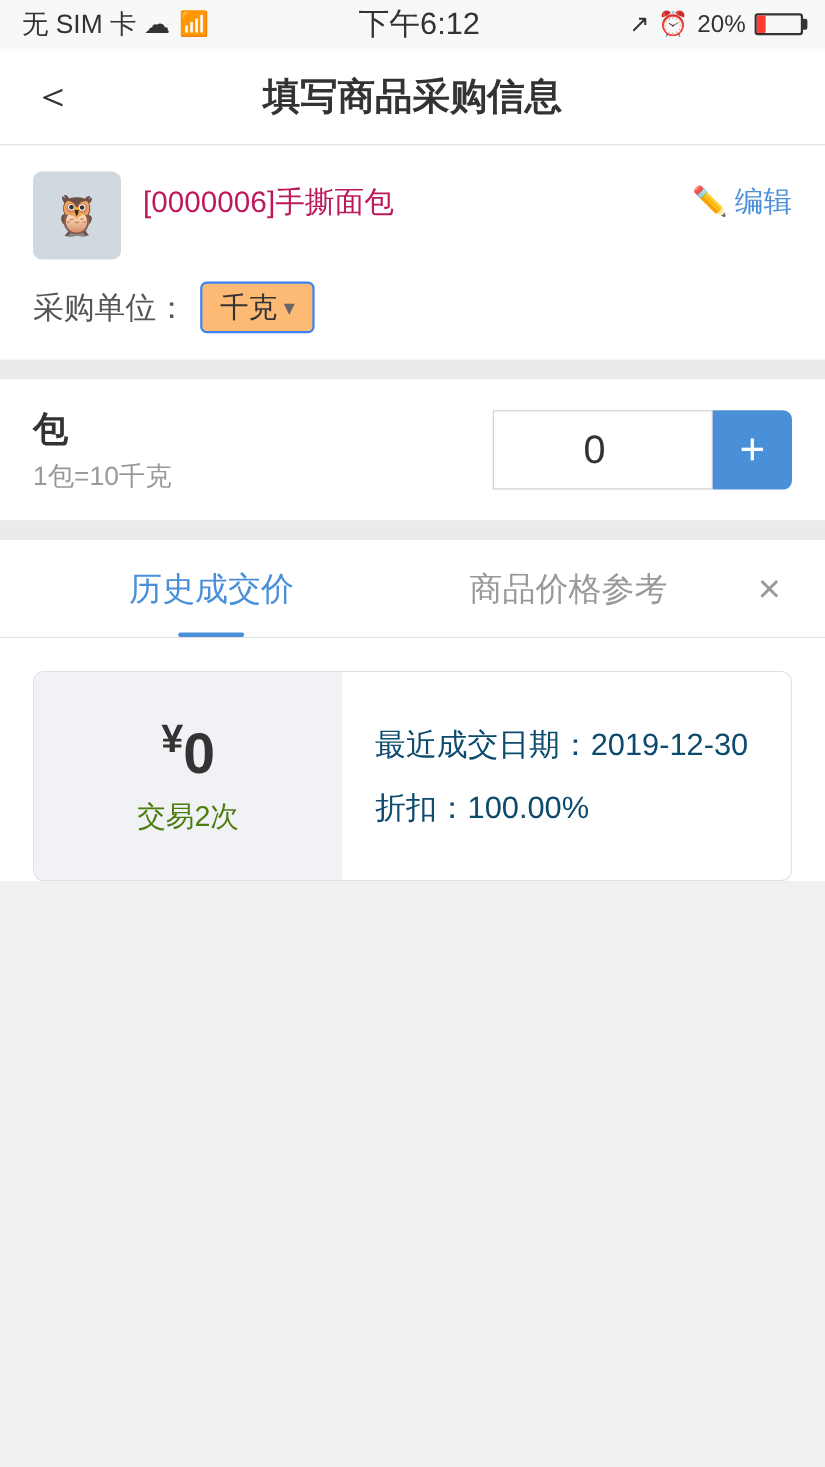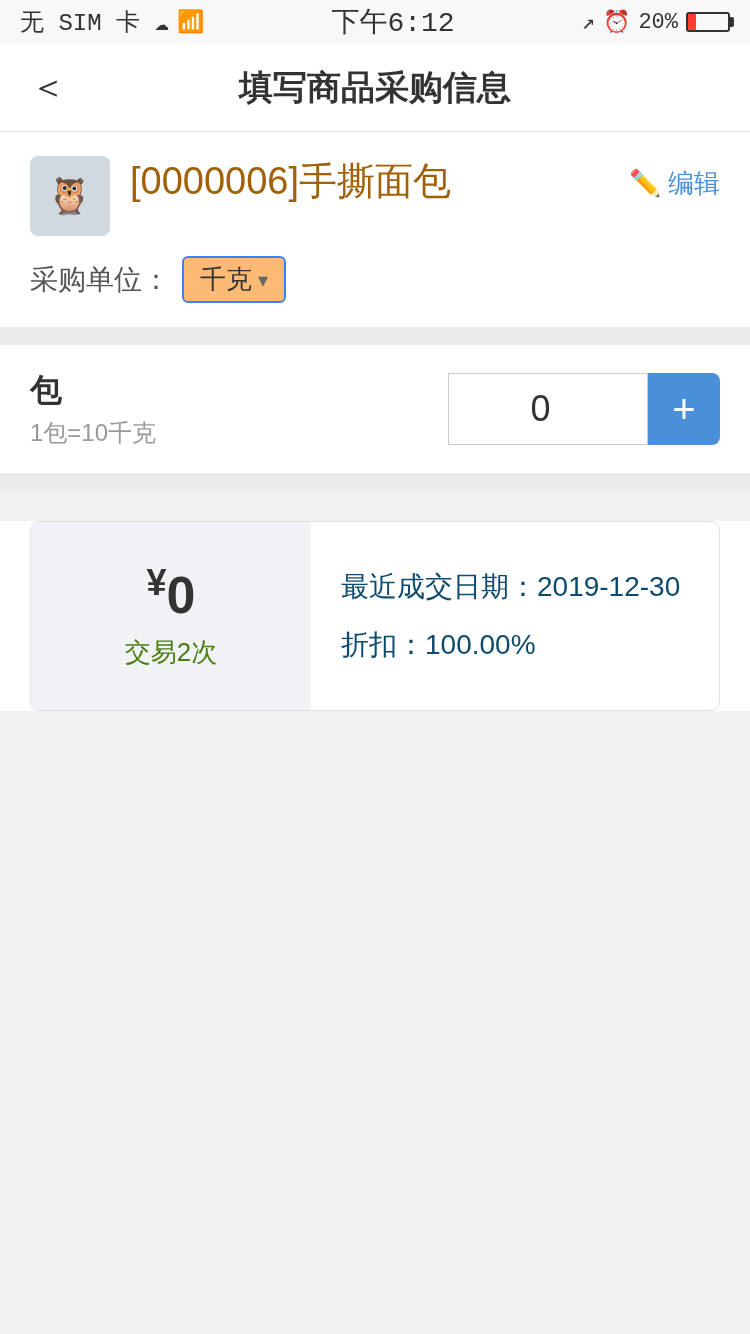--- a/index.html
+++ b/index.html
@@ -18,21 +18,20 @@
     .status-bar {
       width: 750px;
       height: 44px;
       background: #f8f8f8;
       display: flex;
       align-items: center;
       justify-content: space-between;
       padding: 10px 20px;
       font-size: 24px;
       color: #333;
-      font-family: Liberation Mono, monospace;
     }
     .status-left { display: flex; align-items: center; gap: 8px; }
     .status-center { font-size: 28px; font-weight: 500; }
     .status-right { display: flex; align-items: center; gap: 8px; font-size: 22px; }
     .battery {
       width: 44px; height: 20px;
       border: 2px solid #333;
       border-radius: 3px;
       position: relative;
       display: inline-flex;
@@ -101,23 +100,24 @@
       display: flex;
       align-items: center;
       justify-content: center;
       flex-shrink: 0;
     }
     .owl-icon {
       font-size: 36px;
       color: #8899aa;
     }
     .product-name {
-      font-size: 38px;
+      font-size: 27px;
       font-weight: 500;
-      color: #a16207;
+      color: #be185d;
+      margin-top: 10px;
     }
     .edit-btn {
       display: flex;
       align-items: center;
       gap: 6px;
       color: #4a90d9;
       font-size: 26px;
       cursor: pointer;
       margin-top: 10px;
     }
@@ -381,20 +381,30 @@
   <div class="qty-input-group">
     <input class="qty-input" type="number" value="0" style="">
     <button class="qty-plus">+</button>
   </div>
 </div>
 
 <div class="section-divider"></div>
 
 <div class="bottom-panel">
 
+  <div class="tab-row">
+    <div class="tab-item active">
+      <span>历史成交价</span>
+      <div class="tab-underline"></div>
+    </div>
+    <div class="tab-item">
+      <span>商品价格参考</span>
+    </div>
+    <div class="tab-close">×</div>
+  </div>
 
   <div class="price-card">
     <div class="price-left-col">
       <div class="price-amount">
         <span class="price-yen">¥</span><span>0</span>
       </div>
       <div class="price-transactions">交易2次</div>
     </div>
     <div class="price-right-col">
       <div class="price-detail-item">

